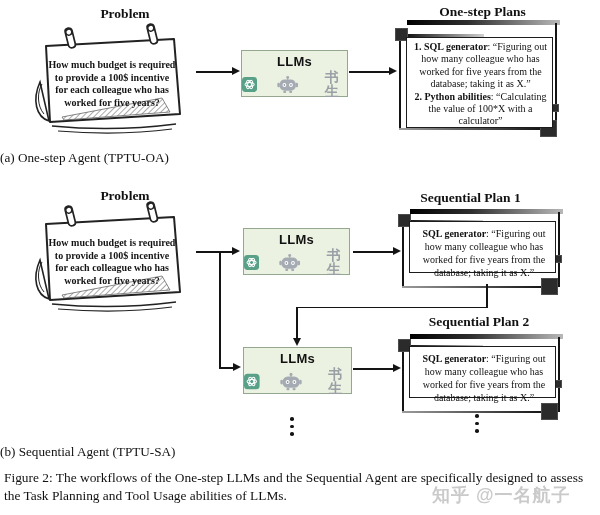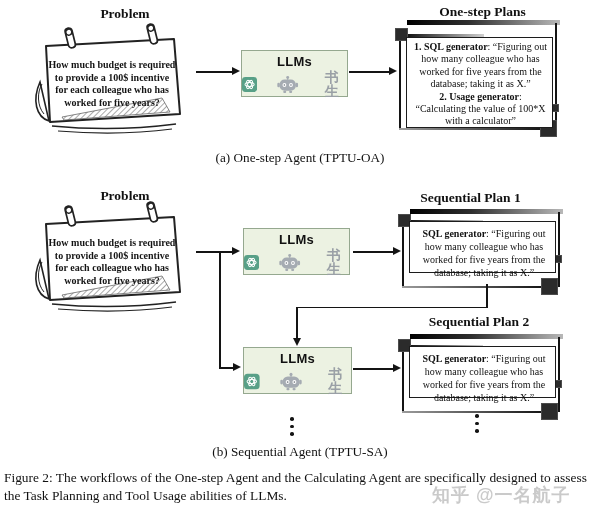--- a/index.html
+++ b/index.html
@@ -5,21 +5,21 @@
   html,body{margin:0;padding:0;background:#fff;}
   #canvas{position:relative;width:600px;height:515px;background:#fff;overflow:hidden;
           font-family:"Liberation Serif",serif;color:#111;}
   .hline{position:absolute;height:1.8px;background:#141414;}
   .vline{position:absolute;width:1.8px;background:#141414;}
   .ah-r{position:absolute;width:0;height:0;border-top:4.5px solid transparent;
         border-bottom:4.5px solid transparent;border-left:8.5px solid #141414;}
   .ah-d{position:absolute;width:0;height:0;border-left:4.5px solid transparent;
         border-right:4.5px solid transparent;border-top:8.5px solid #141414;}
   .sec-title{position:absolute;font-weight:bold;font-size:13.5px;text-align:center;}
-  .sub-caption{position:absolute;left:0;width:600px;text-align:center;font-size:13.2px;}
+  .sub-caption{position:absolute;left:0;width:600px;text-align:left;font-size:13.2px;}
   
   .notepad{position:absolute;}
   .np-line{font-family:"Liberation Serif",serif;font-size:10px;font-weight:bold;
            text-anchor:middle;fill:#141414;}
   
   .llm-box{position:absolute;width:107px;height:47px;background:#ecf2e2;
            border:1.4px solid #95a88f;box-sizing:border-box;text-align:center;}
   .llm-label{font-family:"Liberation Sans",sans-serif;font-weight:bold;font-size:13px;
              margin-top:3px;letter-spacing:.3px;}
   .llm-logos{display:flex;align-items:center;justify-content:center;gap:20px;margin-top:1px;}
@@ -139,21 +139,21 @@
     <i class="sq tl"></i>
     <i class="bar2"></i>
     <i class="lline"></i>
     <i class="rline"></i>
     <i class="bline"></i>
     <i class="sq sm"></i>
     <i class="sq br"></i>
     <div class="page">
       <div class="ptext">
         <span class="b">1. </span><span class="b">SQL generator</span><span>: “Figuring out how many colleague who has worked for five years from the database; taking it as X.”</span><br>
-        <span class="b">2. </span><span class="b">Usage generator</span><span>: “Calculating the value of 100*X with a calculator”</span>
+        <span class="b">2. </span><span class="b">Python abilities</span><span>: “Calculating the value of 100*X with a calculator”</span>
       </div>
     </div>
   </div>
 
   <div class="sub-caption" style="top:150px;">(a) One-step Agent (TPTU-OA)</div>
 
   <div class="sec-title" style="left:40px;top:188px;width:170px;">Problem</div>
 
   <svg class="notepad" style="left:24px;top:200px;" width="172" height="122" viewBox="0 0 172 122">
     <defs>
@@ -296,16 +296,16 @@
       <i></i>
     </div>
   <div class="vdots" style="left:475px;top:414px;">
       <i></i>
       <i></i>
       <i></i>
     </div>
 
   <div class="sub-caption" style="top:444px;">(b) Sequential Agent (TPTU-SA)</div>
 
-  <div class="figcap">Figure 2: The workflows of the One-step Agent and the Calculating Agent are specifically designed to assess the Task Planning and Tool Usage abilities of LLMs.</div>
+  <div class="figcap">Figure 2: The workflows of the One-step LLMs and the Sequential Agent are specifically designed to assess the Task Planning and Tool Usage abilities of LLMs.</div>
   <div class="watermark">知乎 @一名航子</div>
 
 </div>
 
 </body></html>

